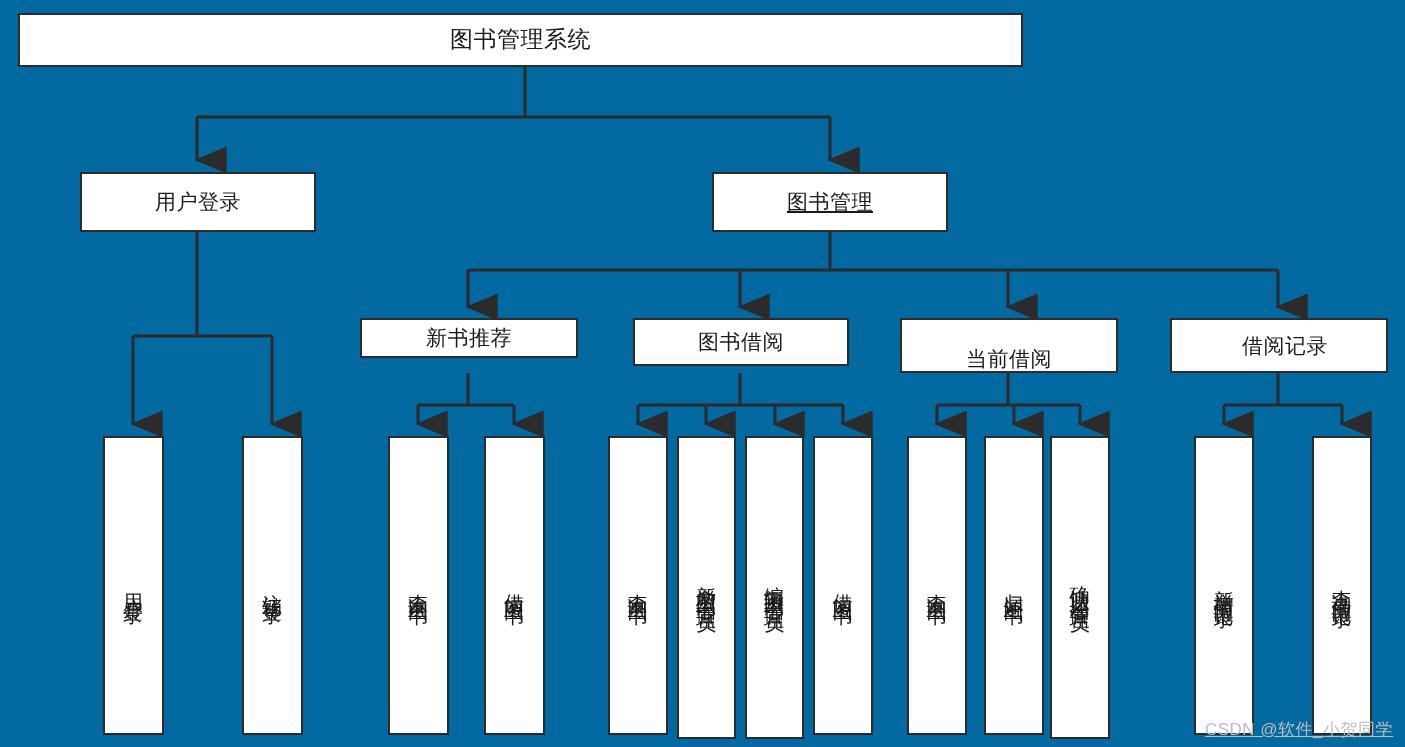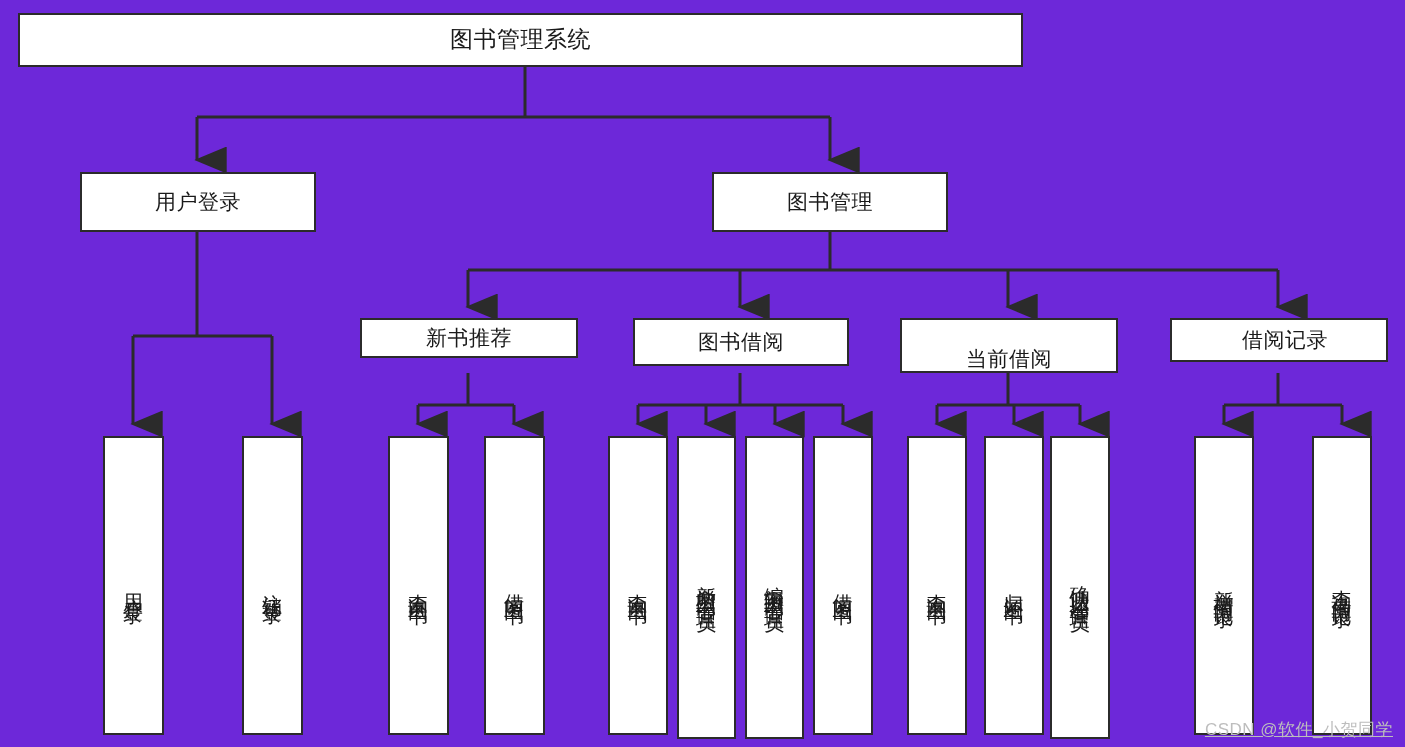--- a/index.html
+++ b/index.html
@@ -4,21 +4,21 @@
 <style>
   html, body {
     margin: 0;
     padding: 0;
     background: #ffffff;
   }
   #canvas {
     position: relative;
     width: 1405px;
     height: 747px;
-    background: #6d28d9;
+    background: #0369a1;
     font-family: "Liberation Sans", "DejaVu Sans", sans-serif;
     overflow: hidden;
   }
   svg.edges {
     position: absolute;
     left: 0; top: 0;
     width: 1405px;
     height: 747px;
     pointer-events: none;
   }
@@ -126,34 +126,34 @@
     </g>
   </svg>
 
   <div class="node root" style="left:18px; top:13px; width:1005px; height:54px;">
     <span class="node-label">图书管理系统</span>
   </div>
 
   <div class="node h" style="left:80px; top:172px; width:236px; height:60px;">
     <span class="node-label">用户登录</span>
   </div>
-  <div class="node h" style="left:712px; top:172px; width:236px; height:60px;">
+  <div class="node h" style="left:712px; top:172px; width:236px; height:60px;text-decoration:underline;">
     <span class="node-label">图书管理</span>
   </div>
 
   <div class="node h" style="left:360px; top:318px; width:218px; height:40px;">
     <span class="node-label">新书推荐</span>
   </div>
   <div class="node h" style="left:633px; top:318px; width:216px; height:48px;">
     <span class="node-label">图书借阅</span>
   </div>
   <div class="node h" style="left:900px; top:318px; width:218px; height:55px;align-items:flex-end;">
     <span class="node-label">当前借阅</span>
   </div>
-  <div class="node h" style="left:1170px; top:318px; width:218px; height:44px;padding-left:12px;">
+  <div class="node h" style="left:1170px; top:318px; width:218px; height:55px;padding-left:12px;">
     <span class="node-label">借阅记录</span>
   </div>
 
   <div class="node leaf" style="left:103px; top:436px; width:61px; height:299px;">
     <span class="node-label">用户登录</span>
   </div>
   <div class="node leaf" style="left:242px; top:436px; width:61px; height:299px;">
     <span class="node-label">注销登录</span>
   </div>
 

